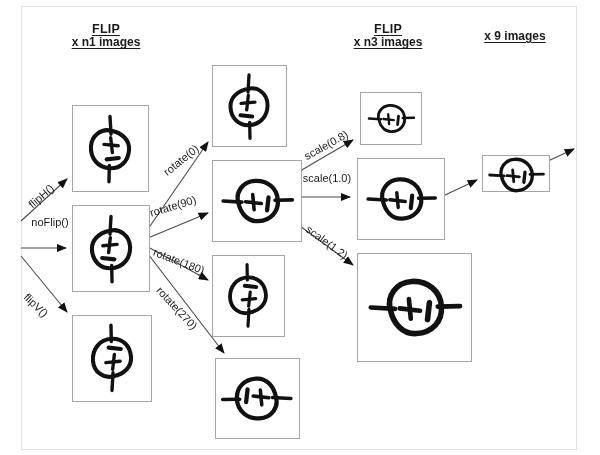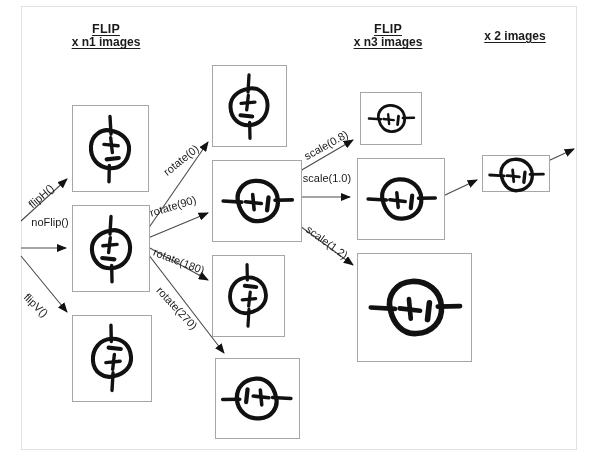--- a/index.html
+++ b/index.html
@@ -50,21 +50,21 @@
     <div class="h-title">FLIP</div>
     <div class="h-sub">x n1 images</div>
   </div>
   <div class="col-header" style="left:189px;top:22px">
   </div>
   <div class="col-header" style="left:333px;top:22px">
     <div class="h-title">FLIP</div>
     <div class="h-sub">x n3 images</div>
   </div>
   <div class="col-header" style="left:460px;top:30px">
-    <div class="h-sub">x 2 images</div>
+    <div class="h-sub">x 9 images</div>
   </div>
 
   <svg class="edges" viewBox="0 0 600 455">
     <defs>
       <marker id="ah" viewBox="0 0 10 8" refX="9" refY="4" markerWidth="9.5" markerHeight="7.5" orient="auto-start-reverse">
         <path d="M0 0 L10 4 L0 8 Z"></path>
       </marker>
     </defs>
     <line x1="21" y1="221" x2="67" y2="179" marker-end="url(#ah)"></line>
     <line x1="21" y1="248" x2="66" y2="248" marker-end="url(#ah)"></line>

